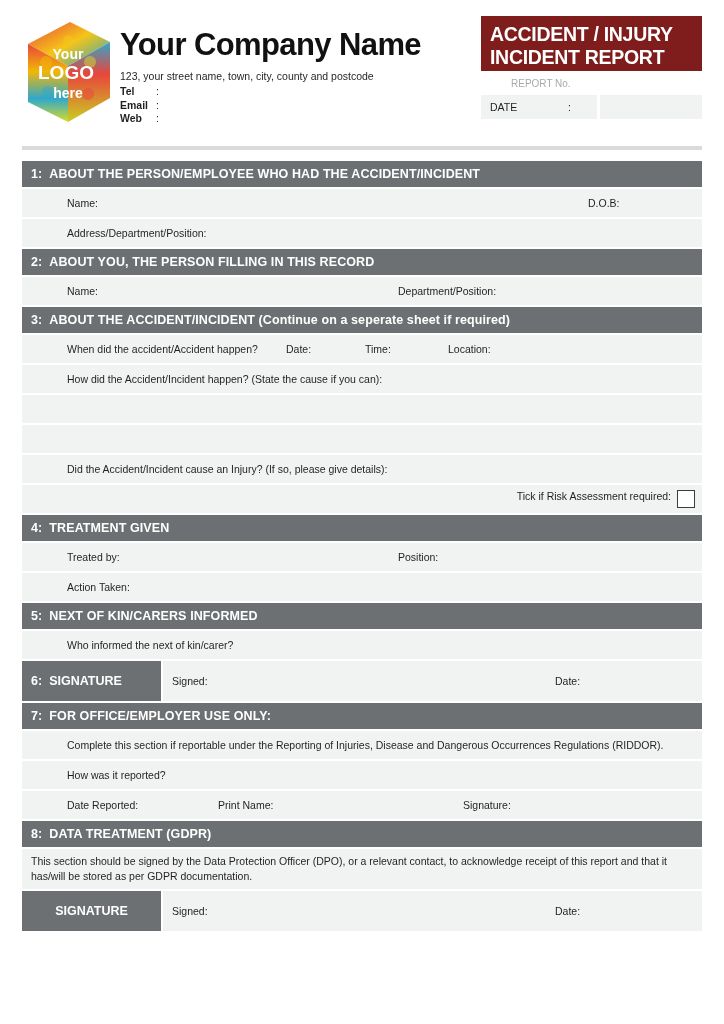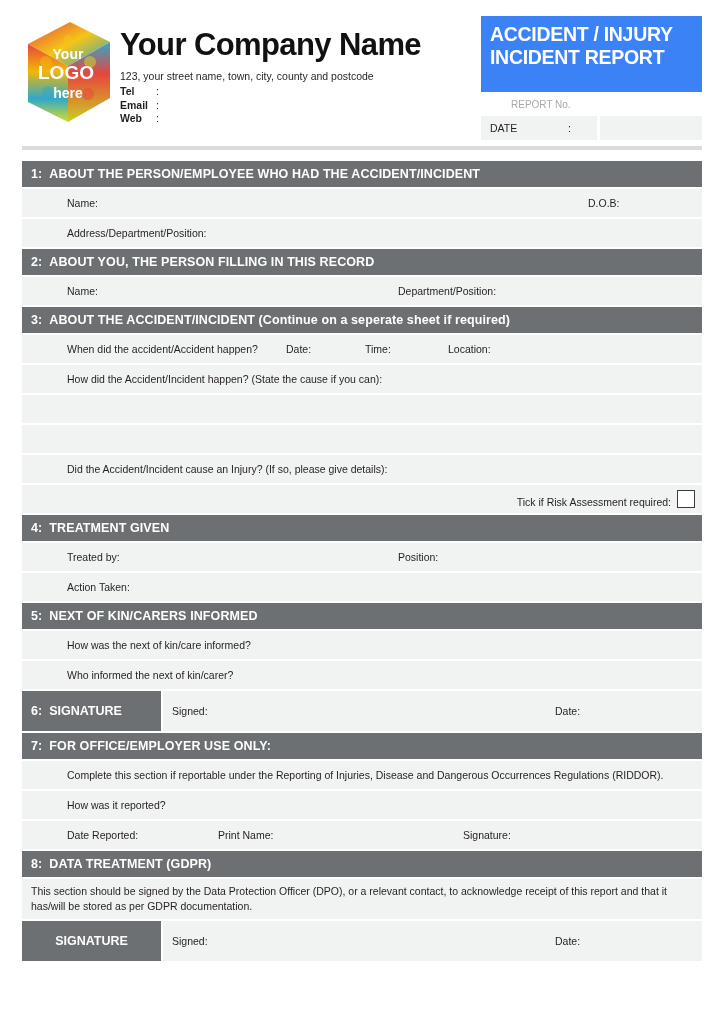--- a/index.html
+++ b/index.html
@@ -79,27 +79,27 @@
   }
   .contact-value { }
 
   .report-block {
     position: absolute;
     left: 481px;
     top: 16px;
     width: 221px;
   }
   .report-title {
-    background: #3b82f6;
+    background: #7f1d1d;
     color: #ffffff;
     font-size: 19.5px;
     font-weight: bold;
     line-height: 1.18;
     letter-spacing: -0.3px;
-    padding: 7px 9px 23px 9px;
+    padding: 7px 9px 2px 9px;
     box-sizing: border-box;
   }
   .report-title .tl { display: block; white-space: nowrap; }
   .report-no {
     color: #a7a9ac;
     font-size: 10px;
     padding: 7px 2px 6px 2px;
     margin-left: 28px;
   }
   .date-row {
@@ -231,21 +231,21 @@
     box-sizing: border-box;
     display: inline-block;
     vertical-align: middle;
   }
   .tick-wrap {
     position: absolute;
     right: 7px;
     top: 50%;
     transform: translateY(-50%);
     display: flex;
-    align-items: flex-end;
+    align-items: flex-start;
     gap: 6px;
     white-space: nowrap;
   }
 </style>
 </head>
 <body>
 
 <div class="page">
 
   <div class="header">
@@ -388,23 +388,20 @@
     </div>
     <div class="row">
       <span class="cell" style="left:9px;">Action Taken:</span>
     </div>
 
     <div class="sec-header">
       <span class="num">5:</span>
       <span>NEXT OF KIN/CARERS INFORMED</span>
     </div>
     <div class="row">
-      <span class="cell" style="left:9px;">How was the next of kin/care informed?</span>
-    </div>
-    <div class="row">
       <span class="cell" style="left:9px;">Who informed the next of kin/carer?</span>
     </div>
 
     <div class="sig-row">
       <div class="sig-label">
         <span class="num">6:</span>
         <span>SIGNATURE</span>
       </div>
       <div class="sig-body">
         <span class="cell" style="left:9px;">Signed:</span>

